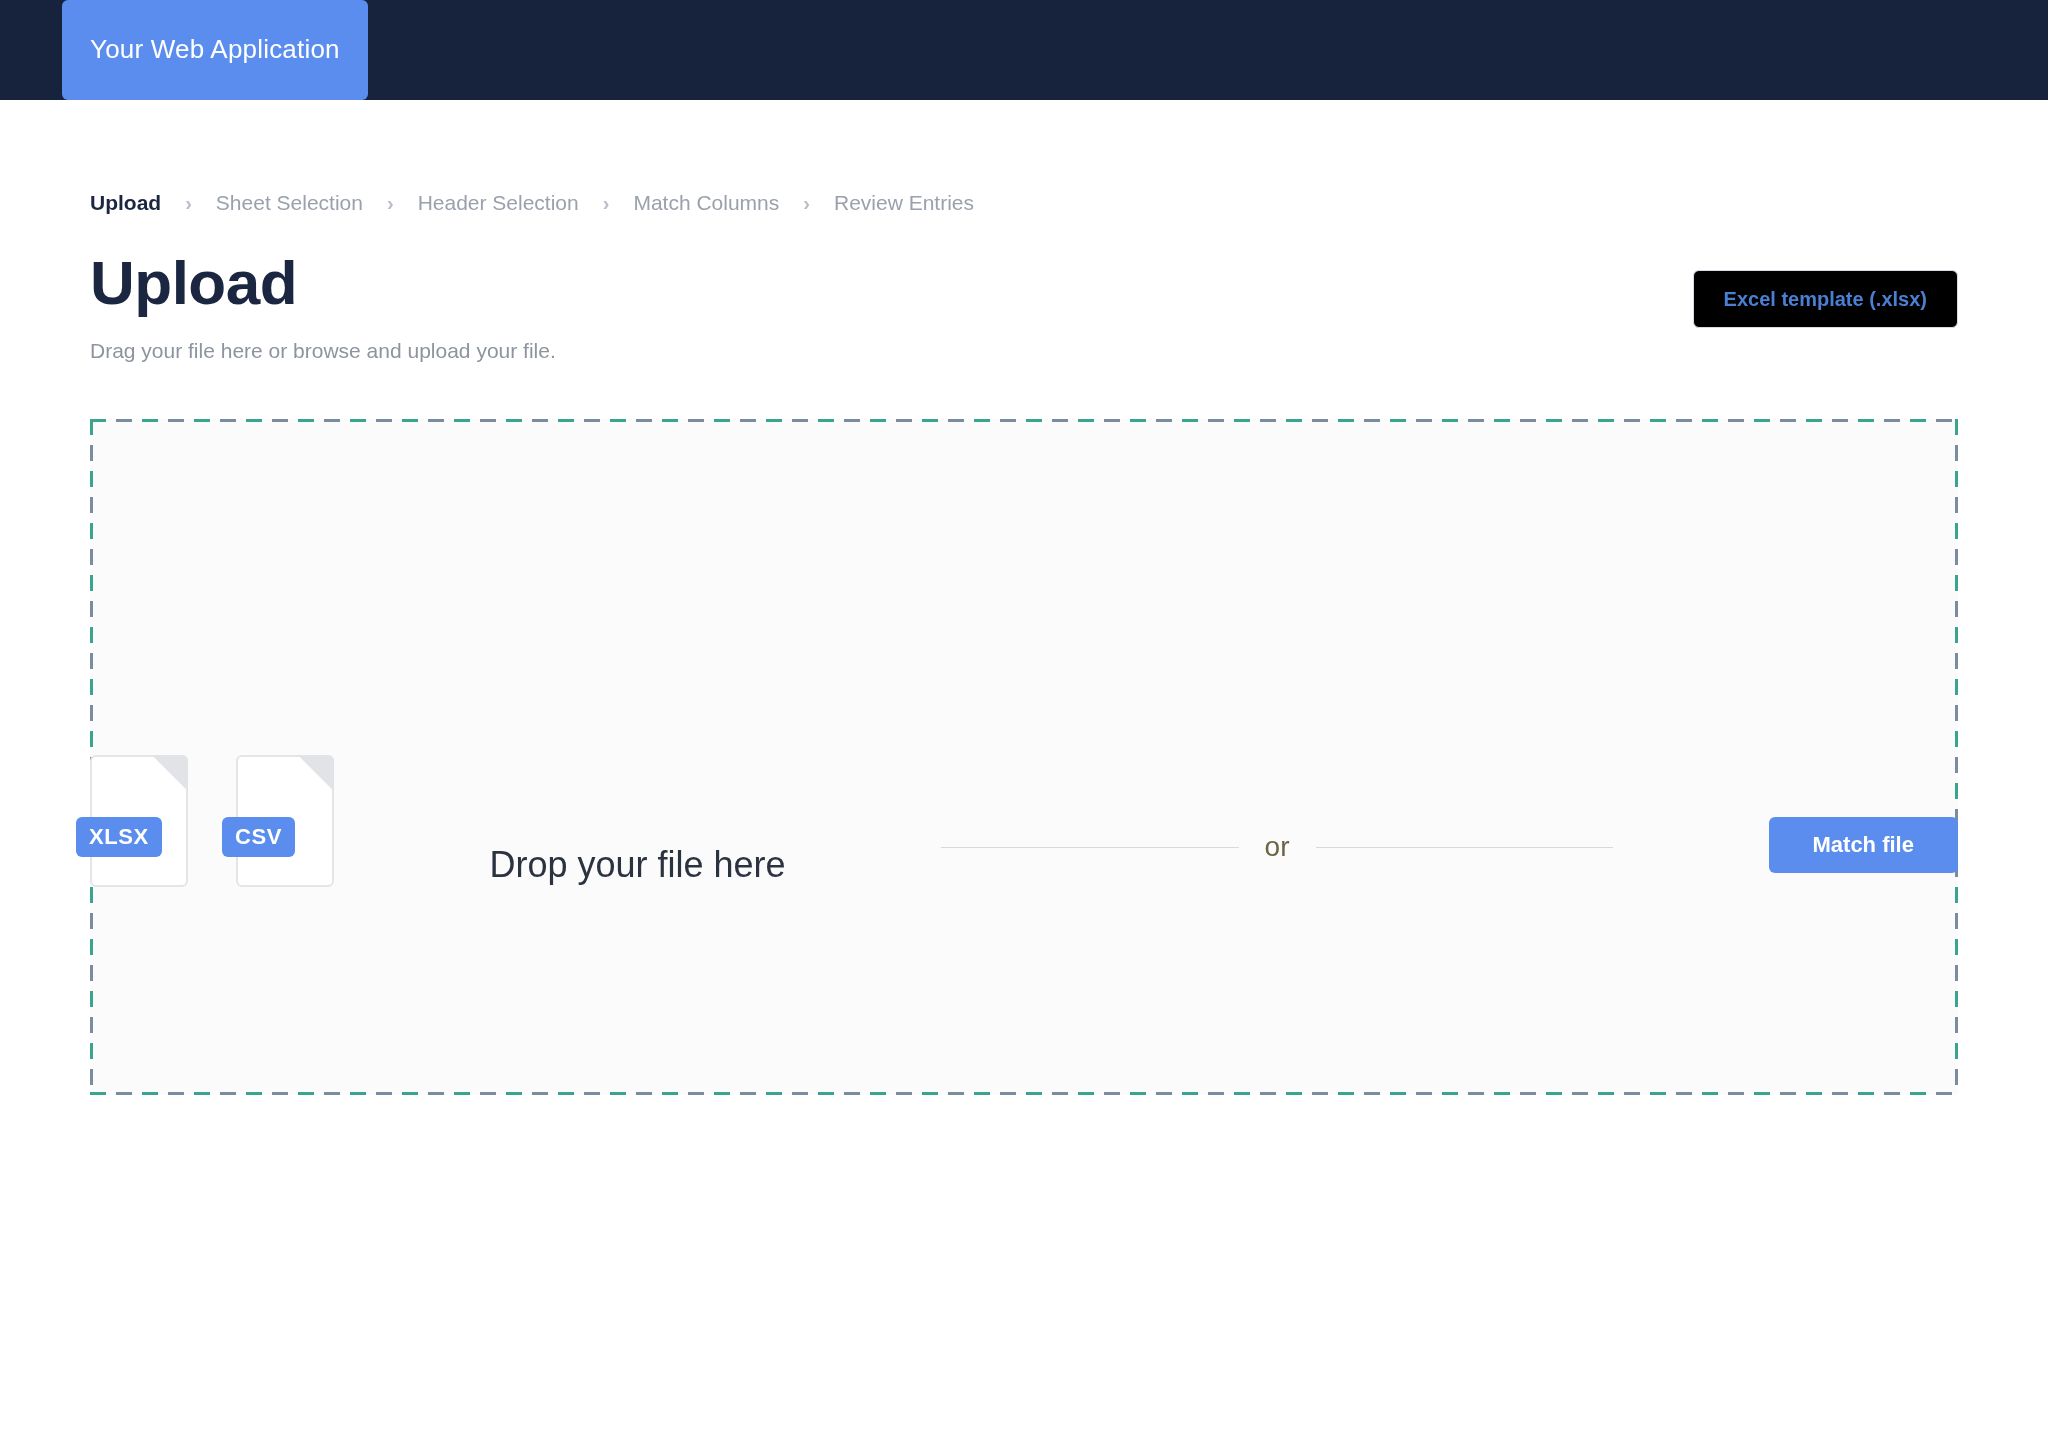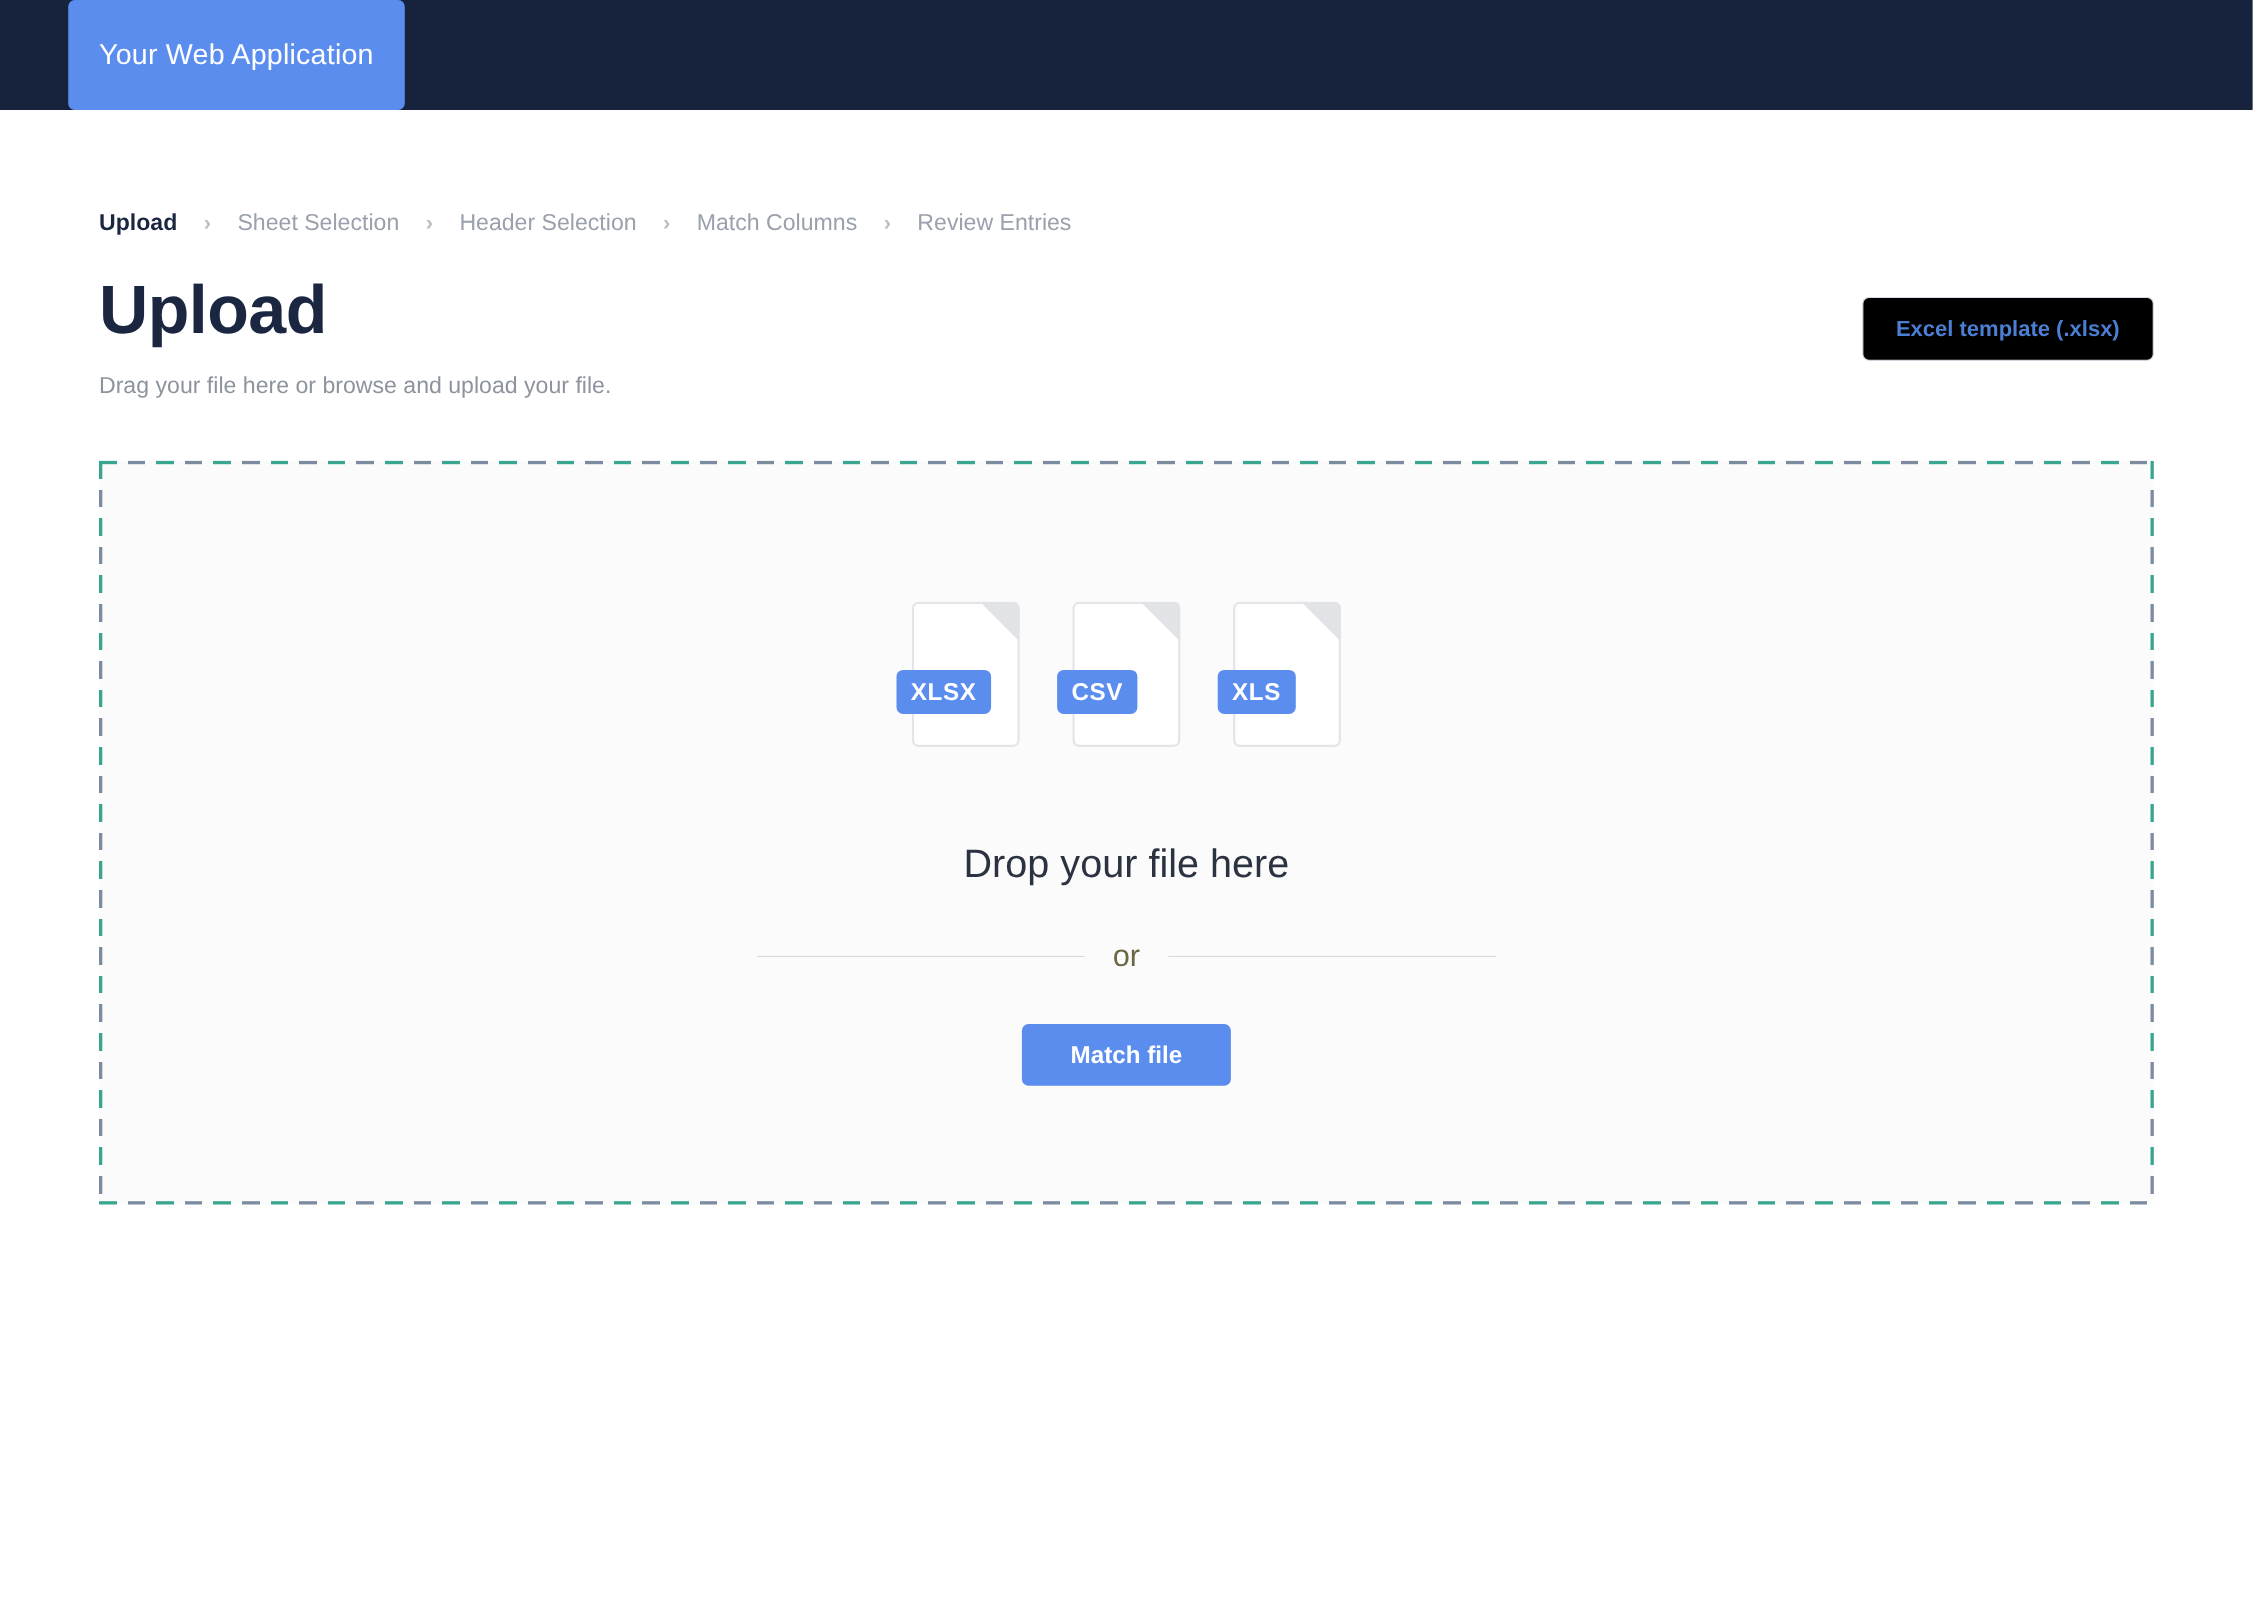--- a/index.html
+++ b/index.html
@@ -143,23 +143,23 @@
       transparent 42px, transparent 52px
     );
   }
   .dz-edge.left { left: 0; }
   .dz-edge.right { right: 0; }
 
   .dropzone-inner {
     position: relative;
     height: 100%;
     display: flex;
-    flex-direction: column;
+    flex-direction: row;
     align-items: center;
-    justify-content: flex-start;
+    justify-content: space-between;
     padding-top: 128px;
   }
 
   
   .file-icons {
     display: flex;
     gap: 48px;
     align-items: flex-start;
   }
   .file-icon {
@@ -288,25 +288,20 @@
         <div class="file-icon">
           <div class="sheet"></div>
           <div class="fold"></div>
           <div class="badge">XLSX</div>
         </div>
         <div class="file-icon">
           <div class="sheet"></div>
           <div class="fold"></div>
           <div class="badge">CSV</div>
         </div>
-        <div class="file-icon">
-          <div class="sheet"></div>
-          <div class="fold"></div>
-          <div class="badge">XLS</div>
-        </div>
       </div>
 
       <div class="drop-text">Drop your file here</div>
 
       <div class="or-divider">
         <span class="or-line"></span>
         <span class="or-label">or</span>
         <span class="or-line"></span>
       </div>
 

